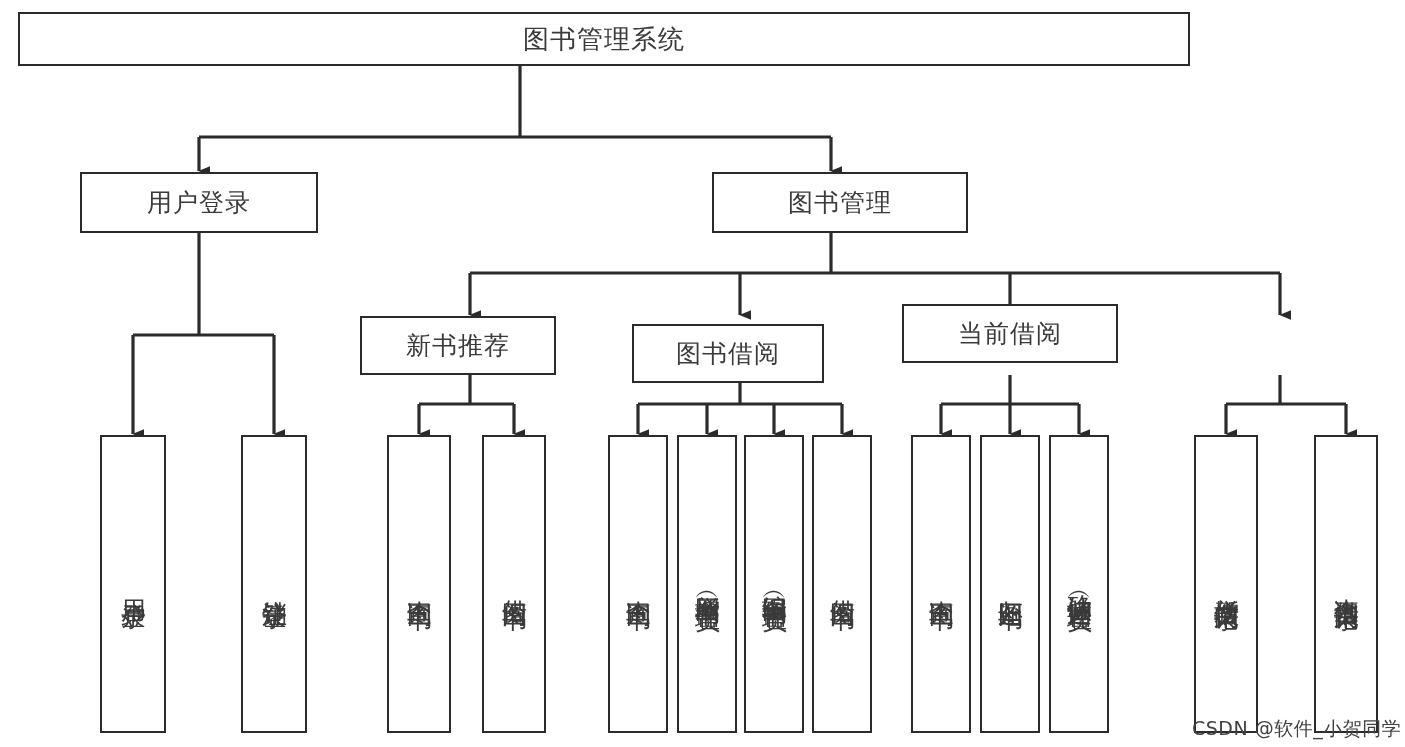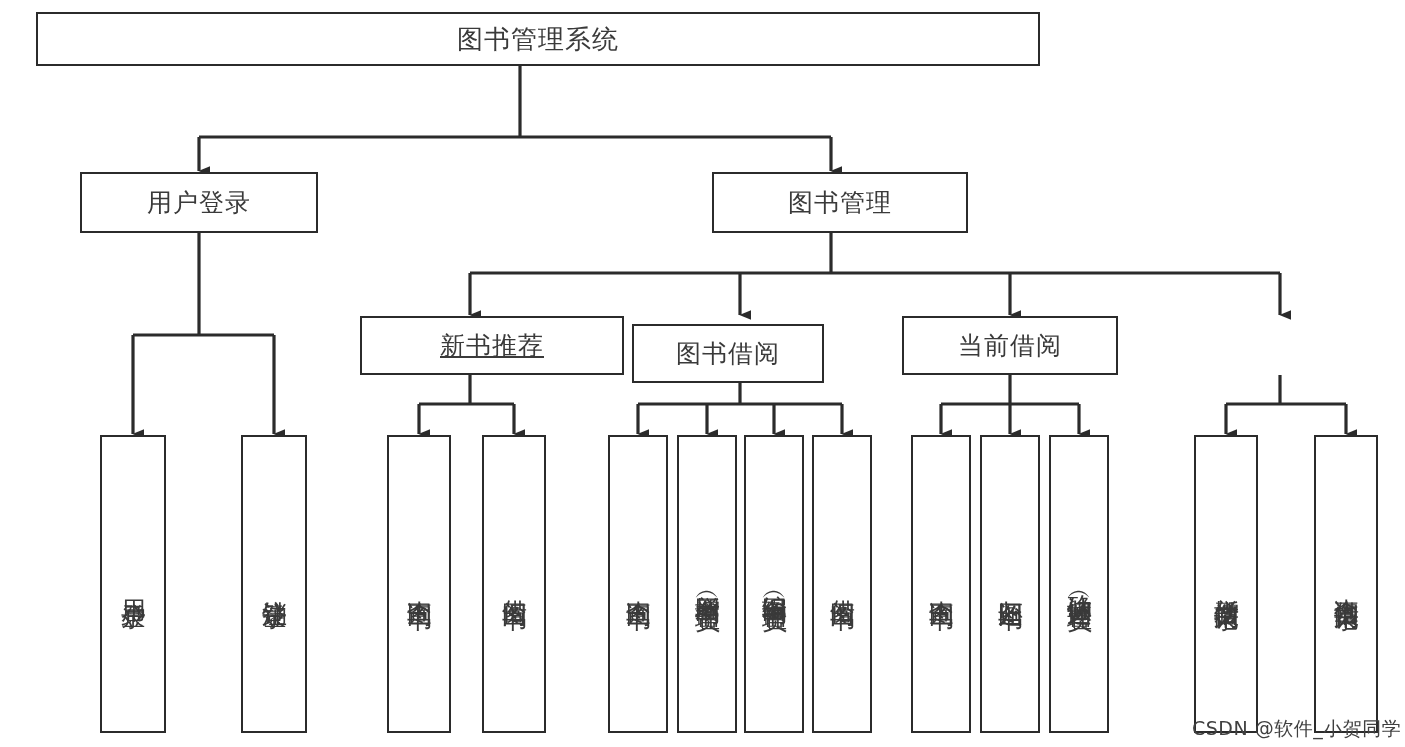--- a/index.html
+++ b/index.html
@@ -110,38 +110,38 @@
         <path d="M 941 404 L 941 434" marker-end="url(#arrowhead)"></path>
         <path d="M 1010 404 L 1010 434" marker-end="url(#arrowhead)"></path>
         <path d="M 1079 404 L 1079 434" marker-end="url(#arrowhead)"></path>
         <path d="M 1280 375 L 1280 404"></path>
         <path d="M 1226 404 L 1346 404"></path>
         <path d="M 1226 404 L 1226 434" marker-end="url(#arrowhead)"></path>
         <path d="M 1346 404 L 1346 434" marker-end="url(#arrowhead)"></path>
       </g>
   </svg>
 
-  <div class="node root horiz" style="left: 18px; top: 12px; width: 1004px; height: 54px; margin-left: 18px;">
+  <div class="node root horiz" style="left: 18px; top: 12px; width: 1172px; height: 54px;">
       <span>图书管理系统</span>
     </div>
 
   <div class="node horiz" style="left: 80px; top: 172px; width: 238px; height: 61px;">
       <span>用户登录</span>
     </div>
   <div class="node horiz" style="left: 712px; top: 172px; width: 256px; height: 61px;">
       <span>图书管理</span>
     </div>
 
-  <div class="node horiz" style="left: 360px; top: 316px; width: 264px; height: 59px; text-decoration: underline;">
+  <div class="node horiz" style="left: 360px; top: 316px; width: 196px; height: 59px;">
       <span>新书推荐</span>
     </div>
   <div class="node horiz" style="left: 632px; top: 324px; width: 192px; height: 59px;">
       <span>图书借阅</span>
     </div>
-  <div class="node horiz" style="left: 902px; top: 316px; width: 216px; height: 59px;">
+  <div class="node horiz" style="left: 902px; top: 304px; width: 216px; height: 59px;">
       <span>当前借阅</span>
     </div>
 
   <div class="node leaf" style="left: 100px; top: 435px; width: 66px; height: 298px;">
     <span class="vtext">用户登录</span>
     </div>
   <div class="node leaf" style="left: 241px; top: 435px; width: 66px; height: 298px;">
     <span class="vtext">注销登录</span>
     </div>
 

